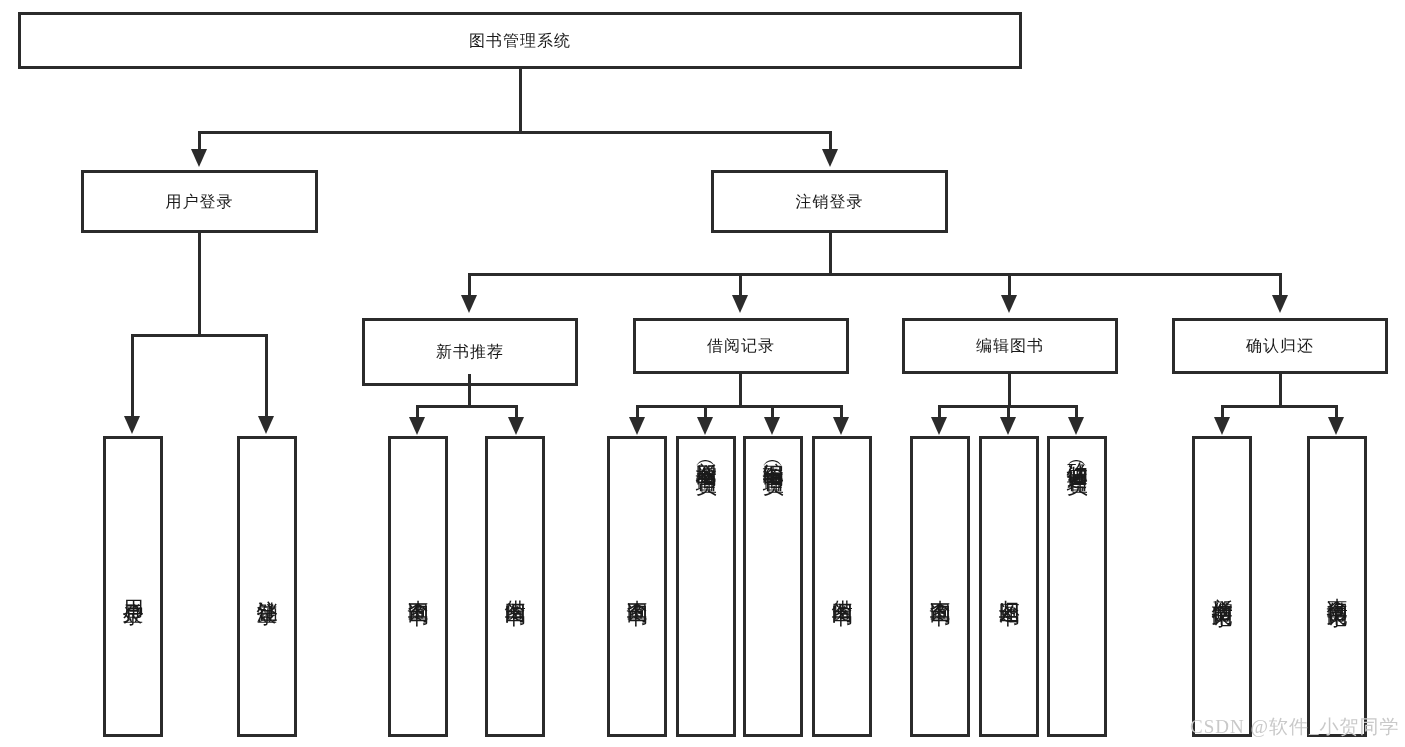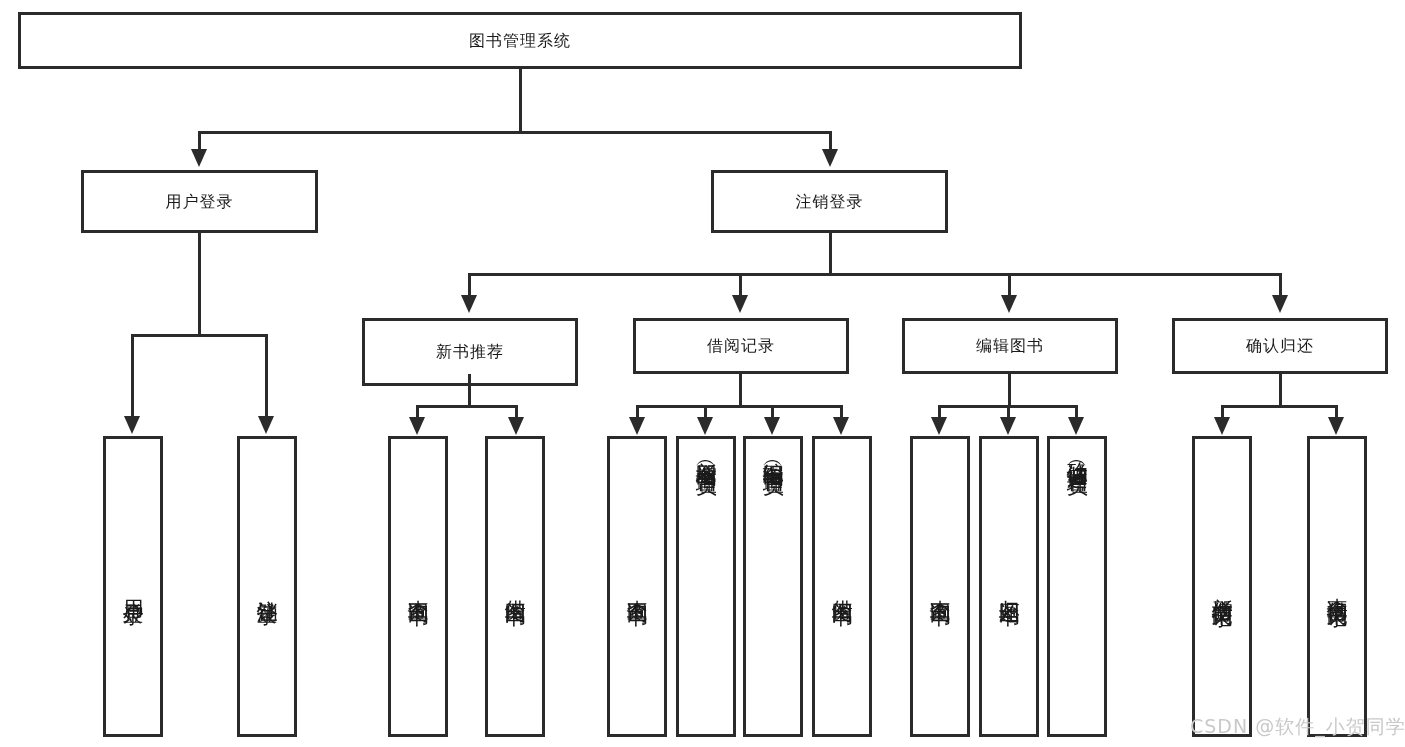--- a/index.html
+++ b/index.html
@@ -199,17 +199,17 @@
     <span class="vtext">确认归还（管理员）</span>
   </div>
 
   <div class="node v-label v-center" style="left:1192px; top:436px; width:60px; height:301px;">
     <span class="vtext">新增借阅记录</span>
   </div>
   <div class="node v-label v-center" style="left:1307px; top:436px; width:60px; height:301px;">
     <span class="vtext">查询借阅记录</span>
   </div>
 
-  <div class="watermark" style="left:1190px; top:714px;">
+  <div class="watermark" style="left:1190px; top:714px;font-family:Liberation Serif, serif;">
     <span>CSDN @软件_小贺同学</span>
   </div>
 
 </div>
 
 </body></html>

